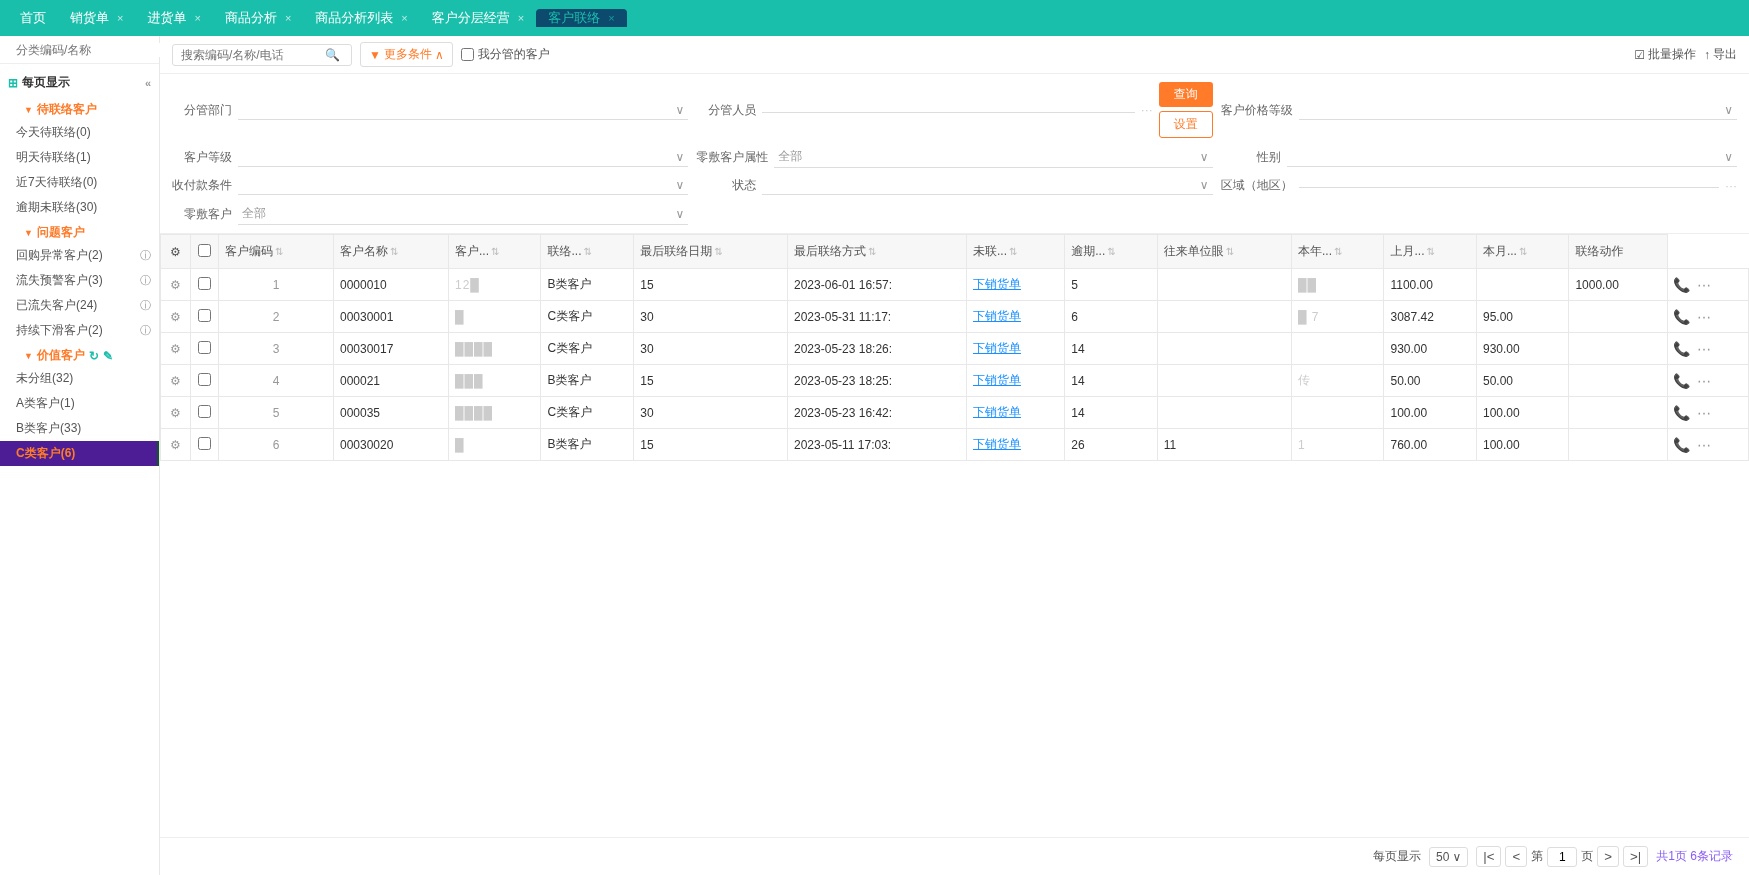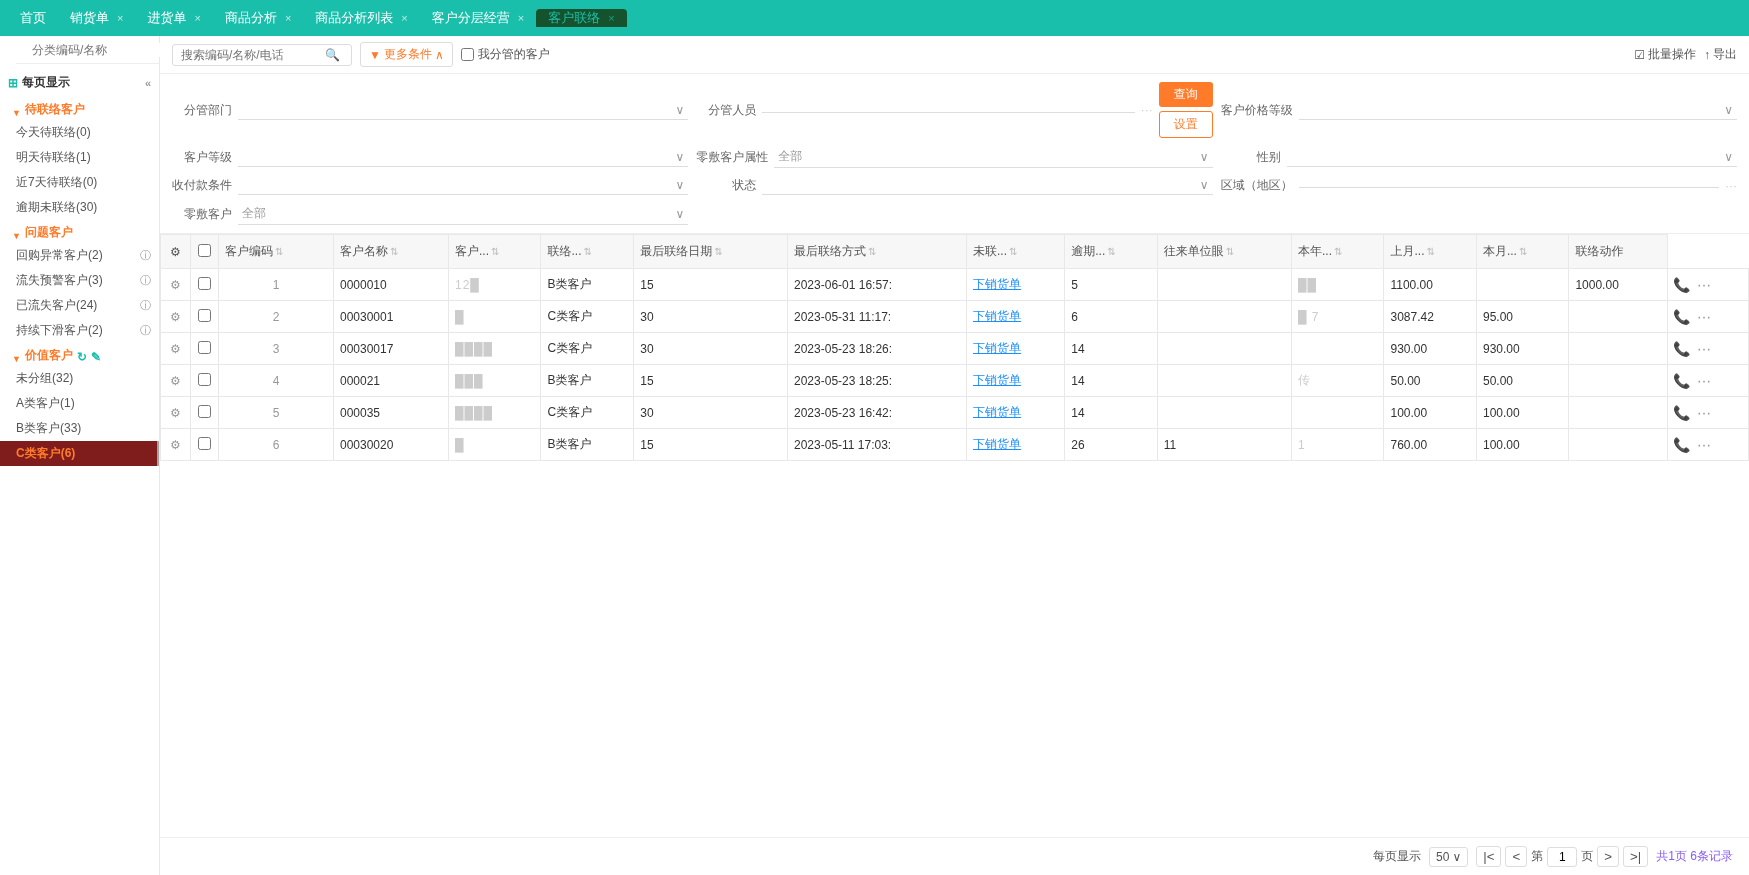--- a/index.html
+++ b/index.html
@@ -7,60 +7,59 @@
 
     
     .top-nav {
       display: flex; align-items: center;
       background: #1abfab; height: 36px; padding: 0 8px;
     }
     .top-nav .nav-item {
       color: #fff; padding: 0 12px; height: 18px; line-height: 36px;
       cursor: pointer; font-size: 13px; display: flex; align-items: center; gap: 4px;
     }
-    .top-nav .nav-item.active { background: #14532d; color: #1abfab; border-radius: 4px 4px 0 0; }
+    .top-nav .nav-item.active { background: #0c4a6e; color: #1abfab; border-radius: 4px 4px 0 0; }
     .top-nav .nav-item .close-x { font-size: 11px; opacity: 0.7; margin-left: 4px; }
 
     
     .main-layout { display: flex; height: calc(100vh - 36px); }
 
     
     .sidebar {
       width: 160px; background: #fff; border-right: 1px solid #e8e8e8;
       display: flex; flex-direction: column; flex-shrink: 0;
     }
     .sidebar-search {
       display: flex; align-items: center; padding: 6px 16px; border-bottom: 1px solid #eee;
       gap: 4px;
-      margin-left: 16px;
     }
     .sidebar-search input {
       flex: 1; border: none; outline: none; font-size: 12px; color: #666;
     }
     .sidebar-search .search-icon { color: #999; font-size: 13px; cursor: pointer; }
 
     .sidebar-content { flex: 1; overflow-y: auto; padding: 4px 0; }
     .sidebar-group-header {
       display: flex; align-items: center; padding: 6px 8px;
       font-weight: bold; color: #333; font-size: 12px; cursor: pointer;
     }
     .sidebar-group-header .grid-icon { margin-right: 4px; color: #1abfab; }
     .sidebar-group-header .collapse-icon { margin-left: auto; color: #999; font-size: 11px; }
 
     .sidebar-section-title {
-      display: flex; align-items: flex-end; padding: 4px 12px 2px;
+      display: flex; align-items: center; padding: 4px 24px 2px;
       color: #ff7b29; font-size: 12px; font-weight: bold;
     }
     .sidebar-section-title::before { content: '▼'; font-size: 9px; margin-right: 4px; }
 
     .sidebar-item {
       padding: 4px 8px 4px 16px; cursor: pointer; color: #555; font-size: 12px;
       display: flex; align-items: center; justify-content: space-between;
     }
-    .sidebar-item.active { background: #7f1d1d; color: #ff7b29; font-weight: bold; border-right: 2px solid #a3a3a3; }
+    .sidebar-item.active { background: #4c1d95; color: #ff7b29; font-weight: bold; border-right: 2px solid #14532d; }
     .sidebar-item .item-badge-warn { color: #999; font-size: 11px; margin-left: 2px; }
 
     
     .content-area { flex: 1; display: flex; flex-direction: column; overflow: hidden; }
 
     
     .filter-bar {
       background: #fff; border-bottom: 1px solid #eee; padding: 6px 12px;
       display: flex; align-items: center; gap: 8px; flex-shrink: 0;
     }

